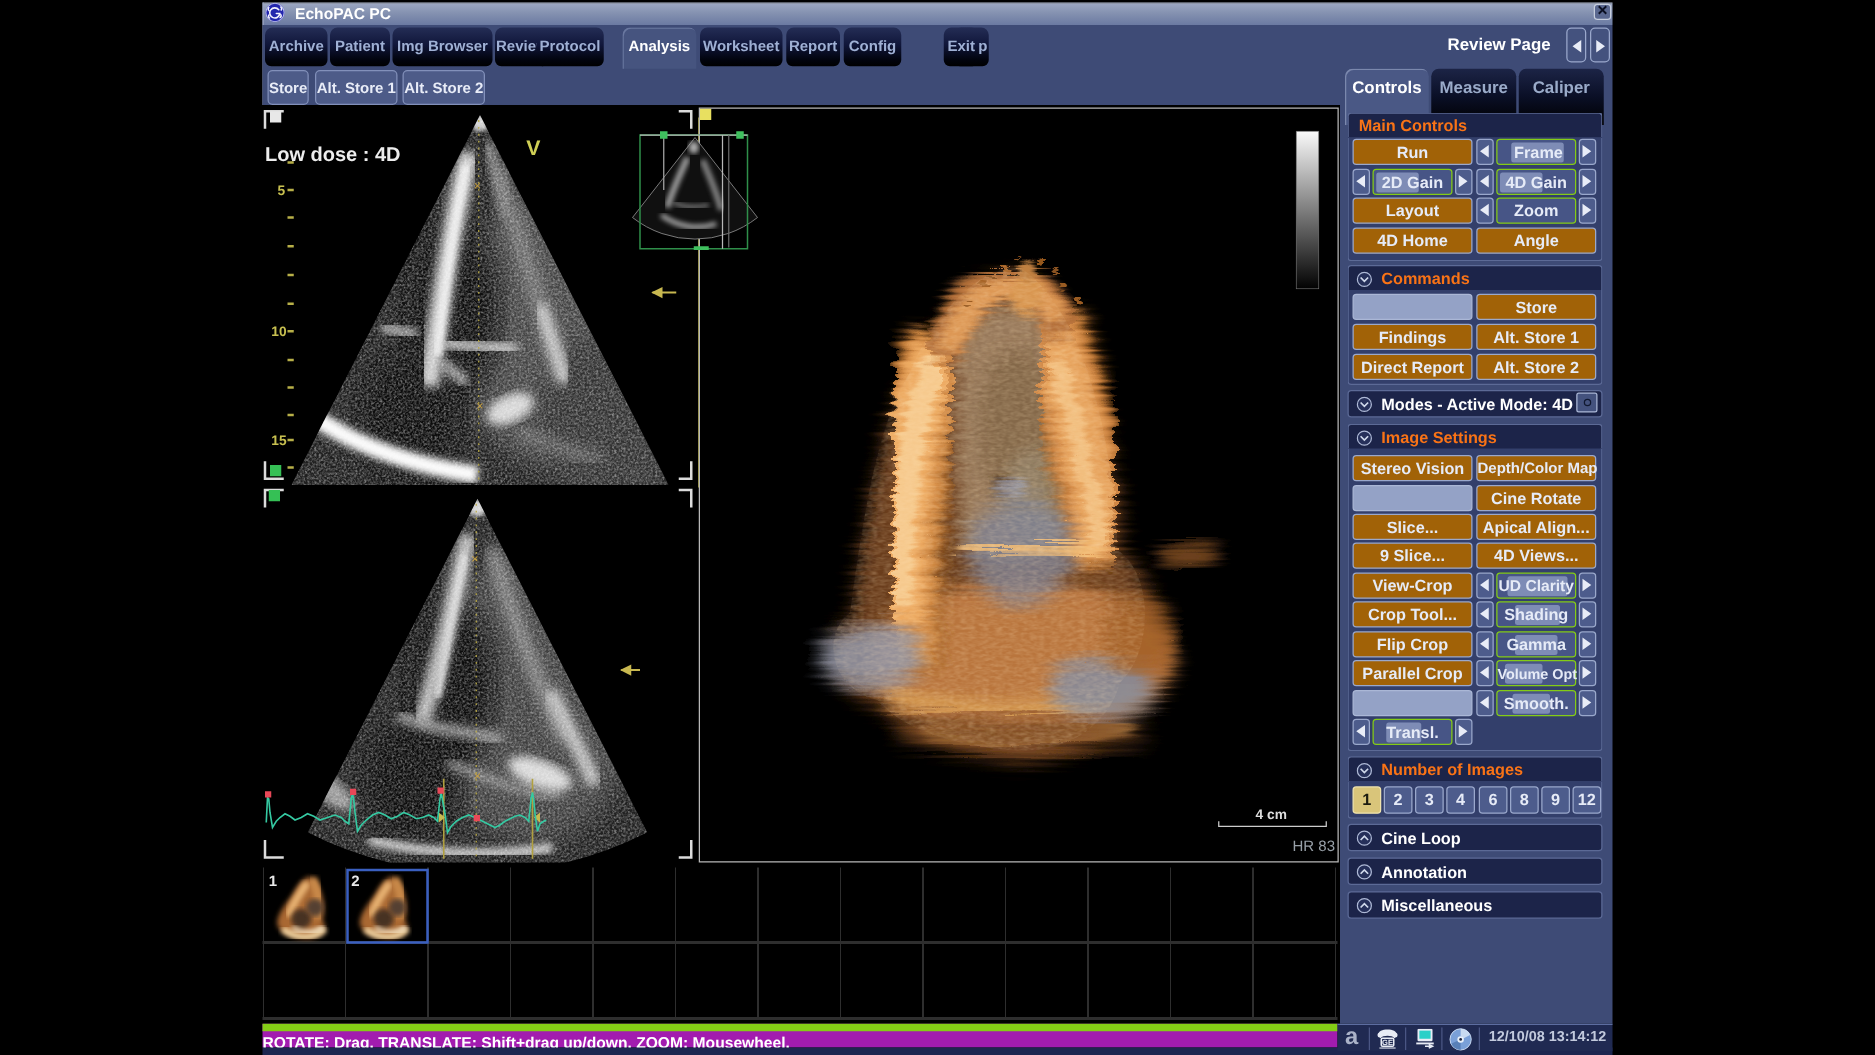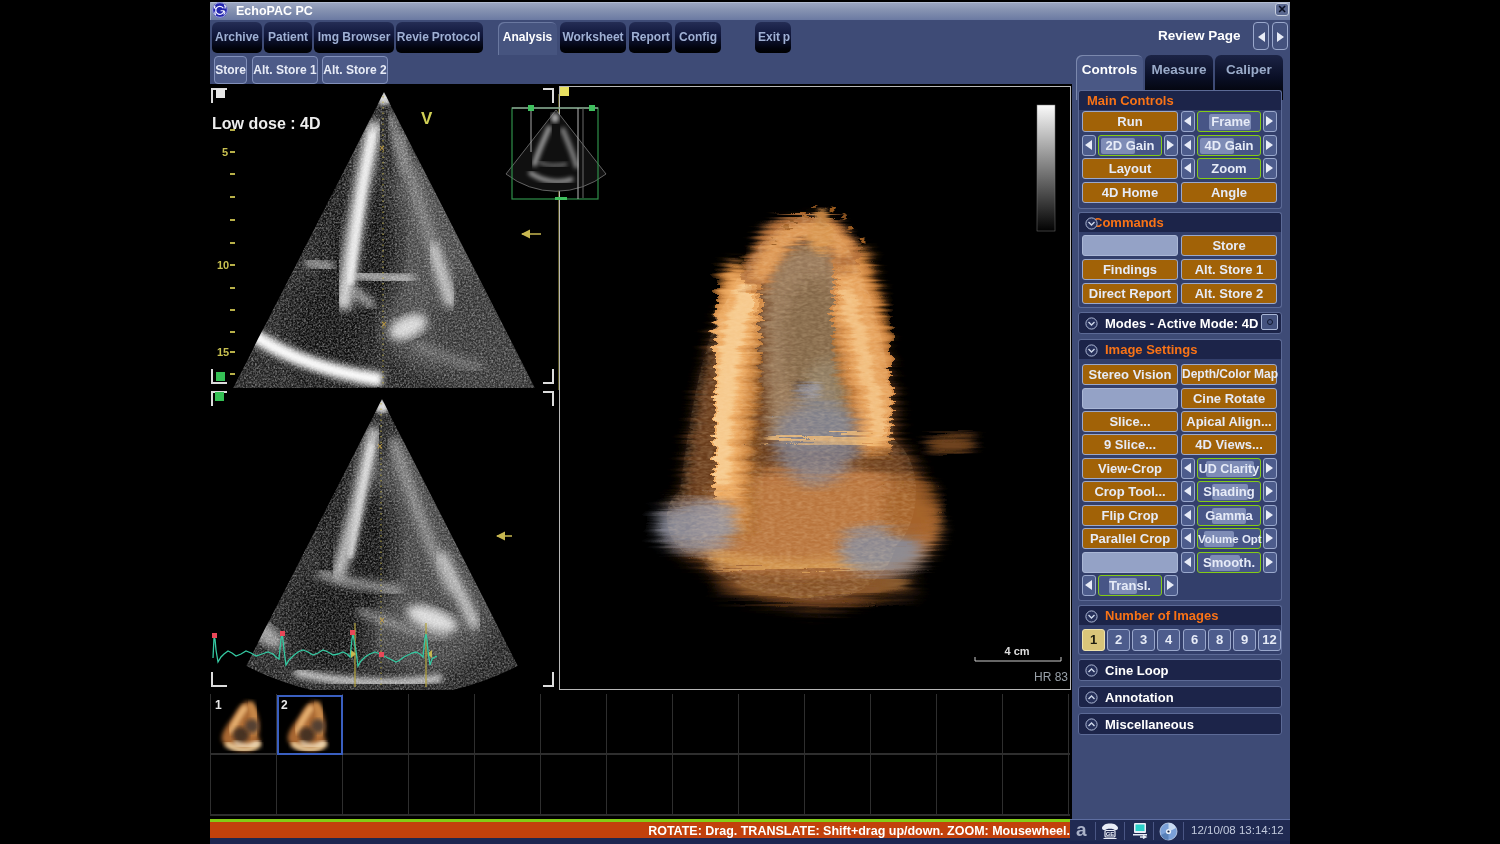--- a/index.html
+++ b/index.html
@@ -30,25 +30,25 @@
 .btn.lt{background:#94a2c6;border-color:#aab7d6}
 .sbtn{position:absolute;width:14px;height:21px;background:#4d5c8c;border:1px solid #9aa8cc;border-radius:3px}
 .sbtn:after{content:"";position:absolute;left:2px;top:4px;border-right:7px solid #e8ecf7;border-top:5.5px solid transparent;border-bottom:5.5px solid transparent}
 .sbtn.rt:after{border-right:none;border-left:7px solid #e8ecf7}
 .spin{position:absolute;width:64px;height:21px;border:1px solid #84cc16;border-radius:3px;color:#e6ebf7;font-weight:bold;font-size:13px;text-align:center;line-height:19px;background:#475586;white-space:nowrap}
 .patch{position:absolute;top:2px;height:16px;background:#7e8cb6;border-radius:2px}
 .chev{position:absolute;left:6px;top:4px;width:13px;height:13px}
 .num{position:absolute;width:23px;height:22px;background:#4d5c8c;border:1px solid #9aa8cc;border-radius:3px;color:#e6ebf7;font-weight:bold;font-size:13px;text-align:center;line-height:20px}
 .num.act{background:#d9c57a;border-color:#efe3ad;color:#1c1c10}
 
-#statusbar{left:210px;top:819px;width:860px;height:19px;background:#c2410c;border-top:3px solid #84cc16;color:#fff;font-size:12.5px;font-weight:bold;text-align:right;line-height:18px}
+#statusbar{left:210px;top:819px;width:860px;height:19px;background:#a21caf;border-top:6px solid #84cc16;color:#fff;font-size:12.5px;font-weight:bold;text-align:left;line-height:18px}
 #iconbar{left:1070px;top:819px;width:220px;height:22px;background:#202a52;border-top:1px solid #5d6da0}
 #btmstrip{left:210px;top:838px;width:1080px;height:6px;background:#1d2650}
 #iconbar .sep{position:absolute;top:2px;width:1px;height:18px;background:#4a5684}
-#datetime{position:absolute;left:121px;top:4px;color:#c2cadd;font-size:11.5px;font-weight:normal;white-space:nowrap}
+#datetime{position:absolute;left:121px;top:4px;color:#c2cadd;font-size:11.5px;font-weight:bold;white-space:nowrap}
 #thumbgrid{left:210px;top:694px;width:860px;height:122px;background:repeating-linear-gradient(90deg,#2e2e2e 0,#2e2e2e 1px,transparent 1px,transparent 66px),repeating-linear-gradient(0deg,#2e2e2e 0,#2e2e2e 2px,transparent 2px,transparent 61px)}
 .tlabel{position:absolute;left:3px;top:1px;color:#e8e8e8;font-size:12px;font-weight:bold}
 </style></head>
 <body>
 <div id="page">
 
   <div class="abs" id="titlebar"></div>
   <svg class="abs" style="left:212px;top:2px" width="16" height="16" viewBox="0 0 17 17">
     <circle cx="8.5" cy="8.5" r="8.2" fill="#2326ae"></circle>
     <circle cx="8.5" cy="8.5" r="7.8" fill="none" stroke="#b8bce8" stroke-width="0.9"></circle>
@@ -348,21 +348,21 @@
   <div class="abs btn" style="left:1082px;top:158px">Layout</div>
   <div class="abs sbtn" style="left:1181px;top:158px"></div>
   <div class="abs spin" style="left:1197px;top:158px">Zoom</div>
   <div class="abs sbtn rt" style="left:1263px;top:158px"></div>
   <div class="abs btn" style="left:1082px;top:182px">4D Home</div>
   <div class="abs btn" style="left:1181px;top:182px">Angle</div>
 
   <div class="abs hdr" style="top:212px"><svg class="chev" viewBox="0 0 13 13">
         <circle cx="6.5" cy="6.5" r="5.6" fill="#26305a" stroke="#aeb9d6" stroke-width="1"></circle>
         <path d="M3.5 5 L6.5 8 L9.5 5" stroke="#cfd8ea" stroke-width="1.4" fill="none"></path>
-      </svg><span style="margin-left:6px">Commands</span></div>
+      </svg><span style="margin-left:18px">Commands</span></div>
   <div class="abs gbody" style="top:232px;height:76px"></div>
   <div class="abs btn lt" style="left:1082px;top:235px"></div>
   <div class="abs btn" style="left:1181px;top:235px">Store</div>
   <div class="abs btn" style="left:1082px;top:259px">Findings</div>
   <div class="abs btn" style="left:1181px;top:259px">Alt. Store 1</div>
   <div class="abs btn" style="left:1082px;top:283px">Direct Report</div>
   <div class="abs btn" style="left:1181px;top:283px">Alt. Store 2</div>
 
   <div class="abs bar" style="top:312px"><svg class="chev" viewBox="0 0 13 13">
         <circle cx="6.5" cy="6.5" r="5.6" fill="#26305a" stroke="#aeb9d6" stroke-width="1"></circle>

